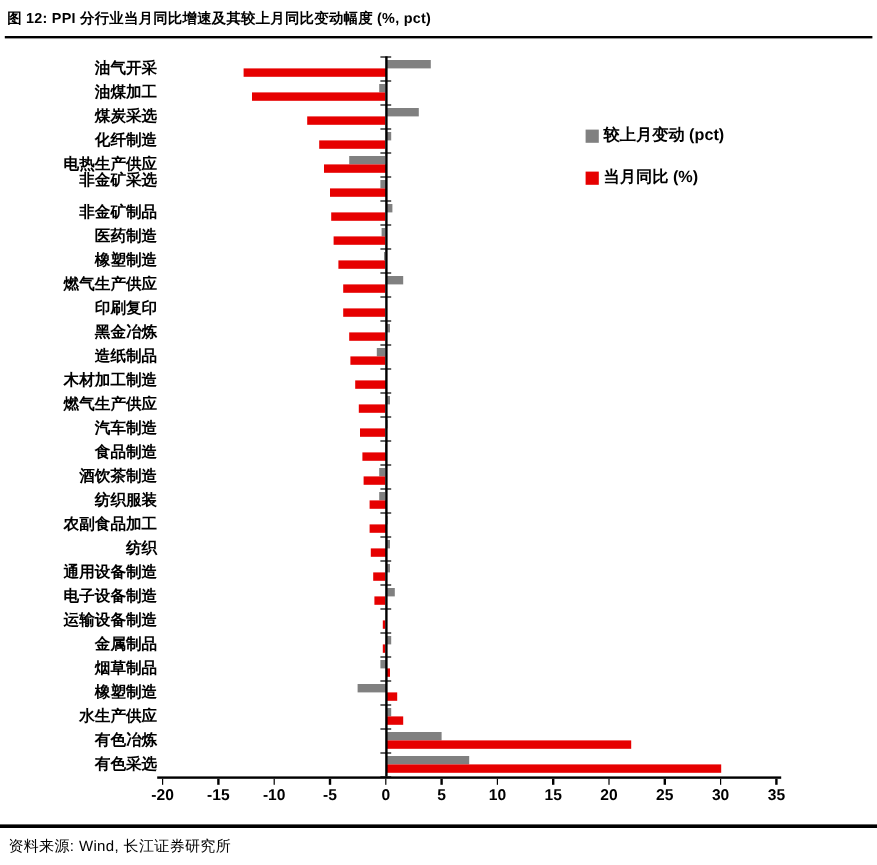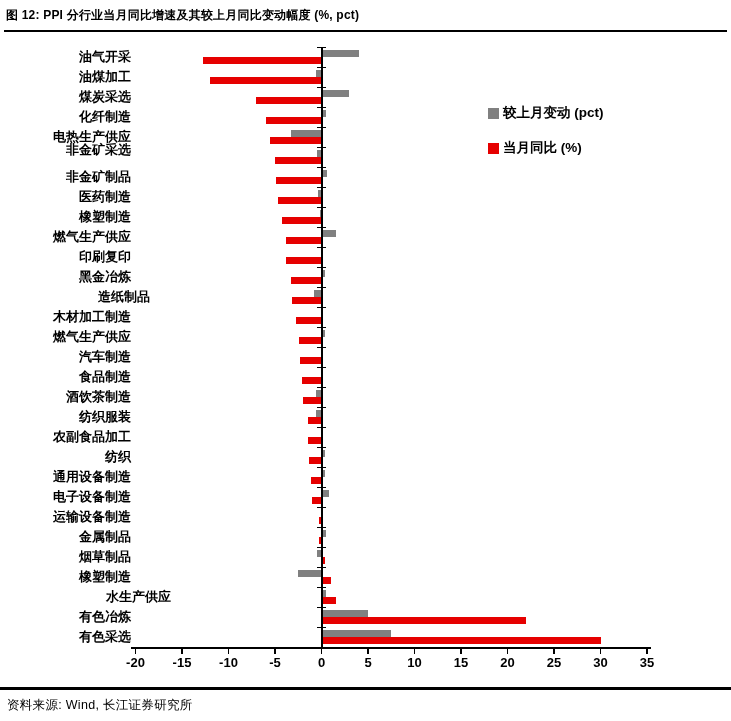--- a/index.html
+++ b/index.html
@@ -74,21 +74,21 @@
       <div class="bar" style="top: 210px; width: 1.9px; left: 319.6px; background: rgb(128, 128, 128);"></div>
       <div class="bar" style="top: 217px; width: 39.1px; left: 282.4px; background: rgb(230, 0, 0);"></div>
       <div class="cat-label" style="top: 229px;">燃气生产供应</div>
       <div class="bar" style="top: 230px; width: 14px; left: 321.5px; background: rgb(128, 128, 128);"></div>
       <div class="bar" style="top: 237px; width: 35.3px; left: 286.2px; background: rgb(230, 0, 0);"></div>
       <div class="cat-label" style="top: 249px;">印刷复印</div>
       <div class="bar" style="top: 257px; width: 35.3px; left: 286.2px; background: rgb(230, 0, 0);"></div>
       <div class="cat-label" style="top: 269px;">黑金冶炼</div>
       <div class="bar" style="top: 270px; width: 3.7px; left: 321.5px; background: rgb(128, 128, 128);"></div>
       <div class="bar" style="top: 277px; width: 30.7px; left: 290.8px; background: rgb(230, 0, 0);"></div>
-      <div class="cat-label" style="top: 289px; padding-left: 19px;">造纸制品</div>
+      <div class="cat-label" style="top: 289px;">造纸制品</div>
       <div class="bar" style="top: 290px; width: 7.4px; left: 314.1px; background: rgb(128, 128, 128);"></div>
       <div class="bar" style="top: 297px; width: 29.8px; left: 291.7px; background: rgb(230, 0, 0);"></div>
       <div class="cat-label" style="top: 309px;">木材加工制造</div>
       <div class="bar" style="top: 317px; width: 26px; left: 295.5px; background: rgb(230, 0, 0);"></div>
       <div class="cat-label" style="top: 329px;">燃气生产供应</div>
       <div class="bar" style="top: 330px; width: 3.7px; left: 321.5px; background: rgb(128, 128, 128);"></div>
       <div class="bar" style="top: 337px; width: 22.3px; left: 299.2px; background: rgb(230, 0, 0);"></div>
       <div class="cat-label" style="top: 349px;">汽车制造</div>
       <div class="bar" style="top: 350px; width: 1.9px; left: 321.5px; background: rgb(128, 128, 128);"></div>
       <div class="bar" style="top: 357px; width: 21.4px; left: 300.1px; background: rgb(230, 0, 0);"></div>
@@ -117,21 +117,21 @@
       <div class="bar" style="top: 517px; width: 2.8px; left: 318.7px; background: rgb(230, 0, 0);"></div>
       <div class="cat-label" style="top: 529px;">金属制品</div>
       <div class="bar" style="top: 530px; width: 4.7px; left: 321.5px; background: rgb(128, 128, 128);"></div>
       <div class="bar" style="top: 537px; width: 2.8px; left: 318.7px; background: rgb(230, 0, 0);"></div>
       <div class="cat-label" style="top: 549px;">烟草制品</div>
       <div class="bar" style="top: 550px; width: 4.7px; left: 316.9px; background: rgb(128, 128, 128);"></div>
       <div class="bar" style="top: 557px; width: 3.7px; left: 321.5px; background: rgb(230, 0, 0);"></div>
       <div class="cat-label" style="top: 569px;">橡塑制造</div>
       <div class="bar" style="top: 570px; width: 23.3px; left: 298.3px; background: rgb(128, 128, 128);"></div>
       <div class="bar" style="top: 577px; width: 9.3px; left: 321.5px; background: rgb(230, 0, 0);"></div>
-      <div class="cat-label" style="top: 589px; padding-left: 40px;">水生产供应</div>
+      <div class="cat-label" style="top: 589px;">水生产供应</div>
       <div class="bar" style="top: 590px; width: 4.7px; left: 321.5px; background: rgb(128, 128, 128);"></div>
       <div class="bar" style="top: 597px; width: 14.9px; left: 321.5px; background: rgb(230, 0, 0);"></div>
       <div class="cat-label" style="top: 609px;">有色冶炼</div>
       <div class="bar" style="top: 610px; width: 46.5px; left: 321.5px; background: rgb(128, 128, 128);"></div>
       <div class="bar" style="top: 617px; width: 204.6px; left: 321.5px; background: rgb(230, 0, 0);"></div>
       <div class="cat-label" style="top: 629px;">有色采选</div>
       <div class="bar" style="top: 630px; width: 69.8px; left: 321.5px; background: rgb(128, 128, 128);"></div>
       <div class="bar" style="top: 637px; width: 279.9px; left: 321.5px; background: rgb(230, 0, 0);"></div>
       <div class="yaxis" style="left: 320.5px; top: 47px; width: 2px; height: 600px;"></div>
       <div class="ytick" style="left: 317px; top: 46.5px; width: 9px; height: 1.2px;"></div>

